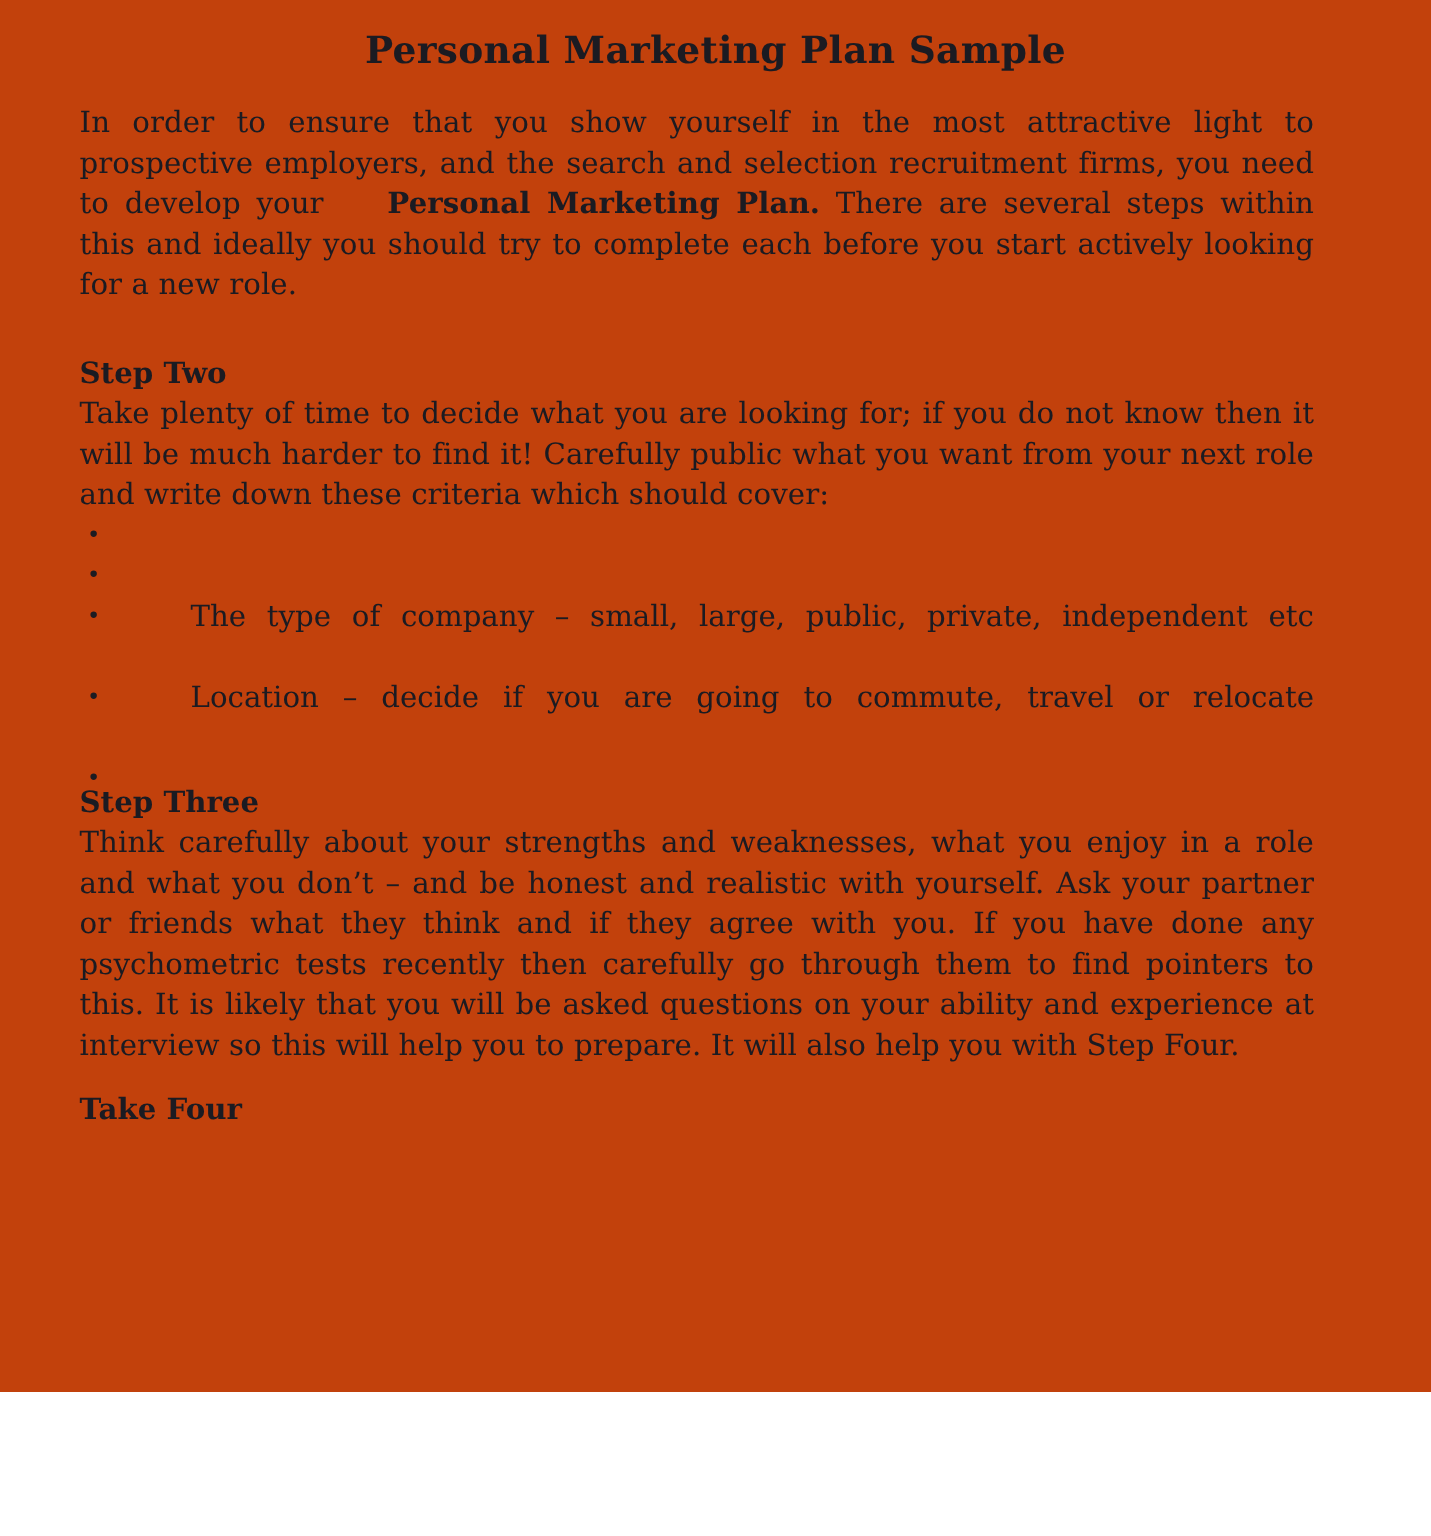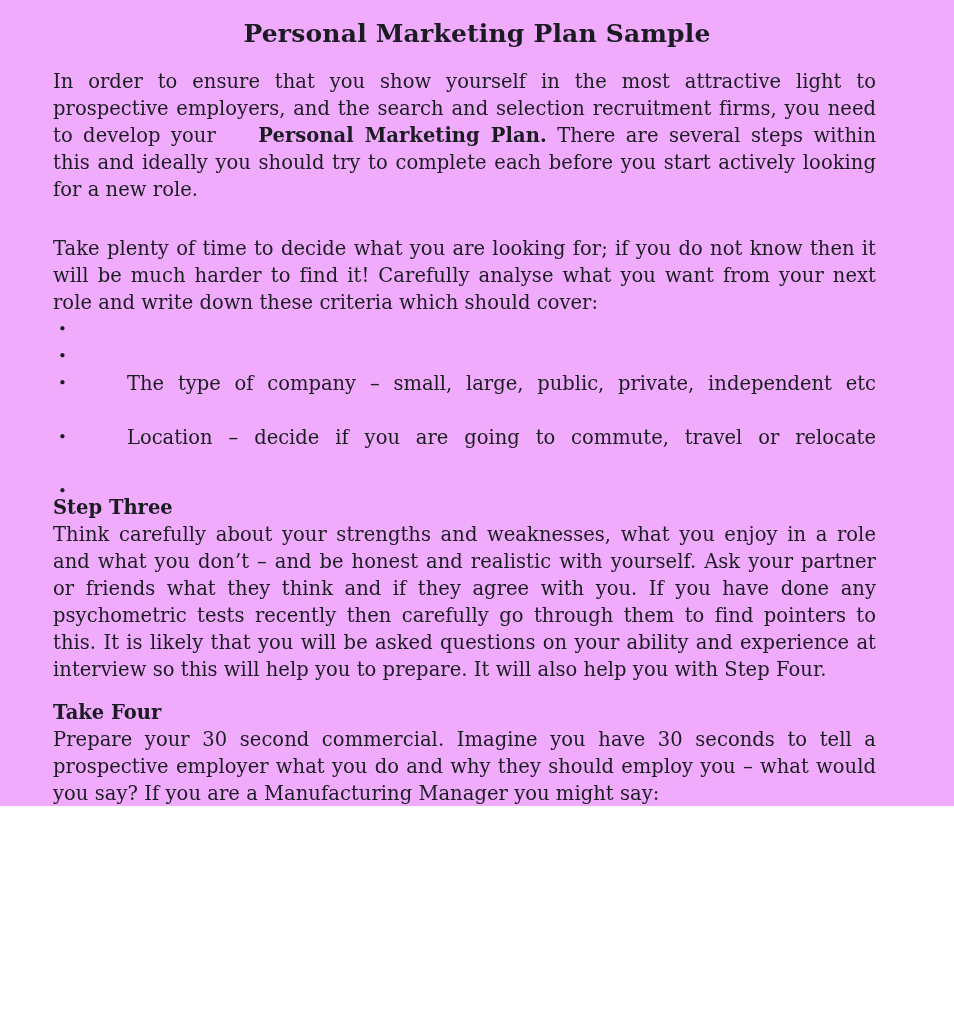--- a/index.html
+++ b/index.html
@@ -11,22 +11,22 @@
     width: 954px;
     height: 1024px;
     overflow: hidden;
     font-family: "DejaVu Serif", "Liberation Serif", serif;
     color: #1b1b22;
     -webkit-font-smoothing: none;
   }
   .page {
     position: relative;
     width: 954px;
-    height: 806px;
-    background: #f0abfc;
+    height: 928px;
+    background: #c2410c;
     box-sizing: border-box;
   }
   .doc-title {
     text-align: center;
     font-weight: bold;
     font-size: 25px;
     line-height: 30px;
     letter-spacing: 0.2px;
     margin: 0;
     padding: 19px 0 0 0;
@@ -94,36 +94,36 @@
 
   <div class="content">
 
     <p class="body-para"><span>In order to ensure that you show yourself in the most attractive light to prospective employers, and the search and selection recruitment firms, you need to develop your </span><b>Personal Marketing Plan.</b><span> There are several steps within this and ideally you should try to complete each before you start actively looking for a new role.</span></p>
 
     <div class="spacer-md"></div>
 
 
     <div class="spacer-md"></div>
 
-    <p class="body-para">Take plenty of time to decide what you are looking for; if you do not know then it will be much harder to find it! Carefully analyse what you want from your next role and write down these criteria which should cover:</p>
+    <h2 class="step-head">Step Two</h2>
+    <p class="body-para">Take plenty of time to decide what you are looking for; if you do not know then it will be much harder to find it! Carefully public what you want from your next role and write down these criteria which should cover:</p>
 
     <ul class="bullet-list">
       <li class="bullet-item single"><span class="bullet-mark">•</span></li>
       <li class="bullet-item single"><span class="bullet-mark">•</span></li>
       <li class="bullet-item single"><span class="bullet-mark">•</span><span>The type of company – small, large, public, private, independent  etc</span></li>
       <li class="bullet-item single"><span class="bullet-mark">•</span><span>Location – decide if you are going to commute, travel or relocate</span></li>
       <li class="bullet-item wrap-item"><span class="bullet-mark">•</span></li>
     </ul>
 
     <div class="spacer-md"></div>
 
     <h2 class="step-head">Step Three</h2>
     <p class="body-para">Think carefully about your strengths and weaknesses, what you enjoy in a role and what you don’t – and be honest and realistic with yourself. Ask your partner or friends what they think and if they agree with you. If you have done any psychometric tests recently then carefully go through them to find pointers to this. It is likely that you will be asked questions on your ability and experience at interview so this will help you to prepare. It will also help you with Step Four.</p>
 
     <div class="spacer-md"></div>
 
     <h2 class="step-head">Take Four</h2>
-    <p class="body-para">Prepare your 30 second commercial. Imagine you have 30 seconds to tell a prospective employer what you do and why they should employ you – what would you say? If you are a Manufacturing  Manager you might say:</p>
 
     <div class="spacer-md"></div>
 
   </div>
 </div>
 
 </body></html>

